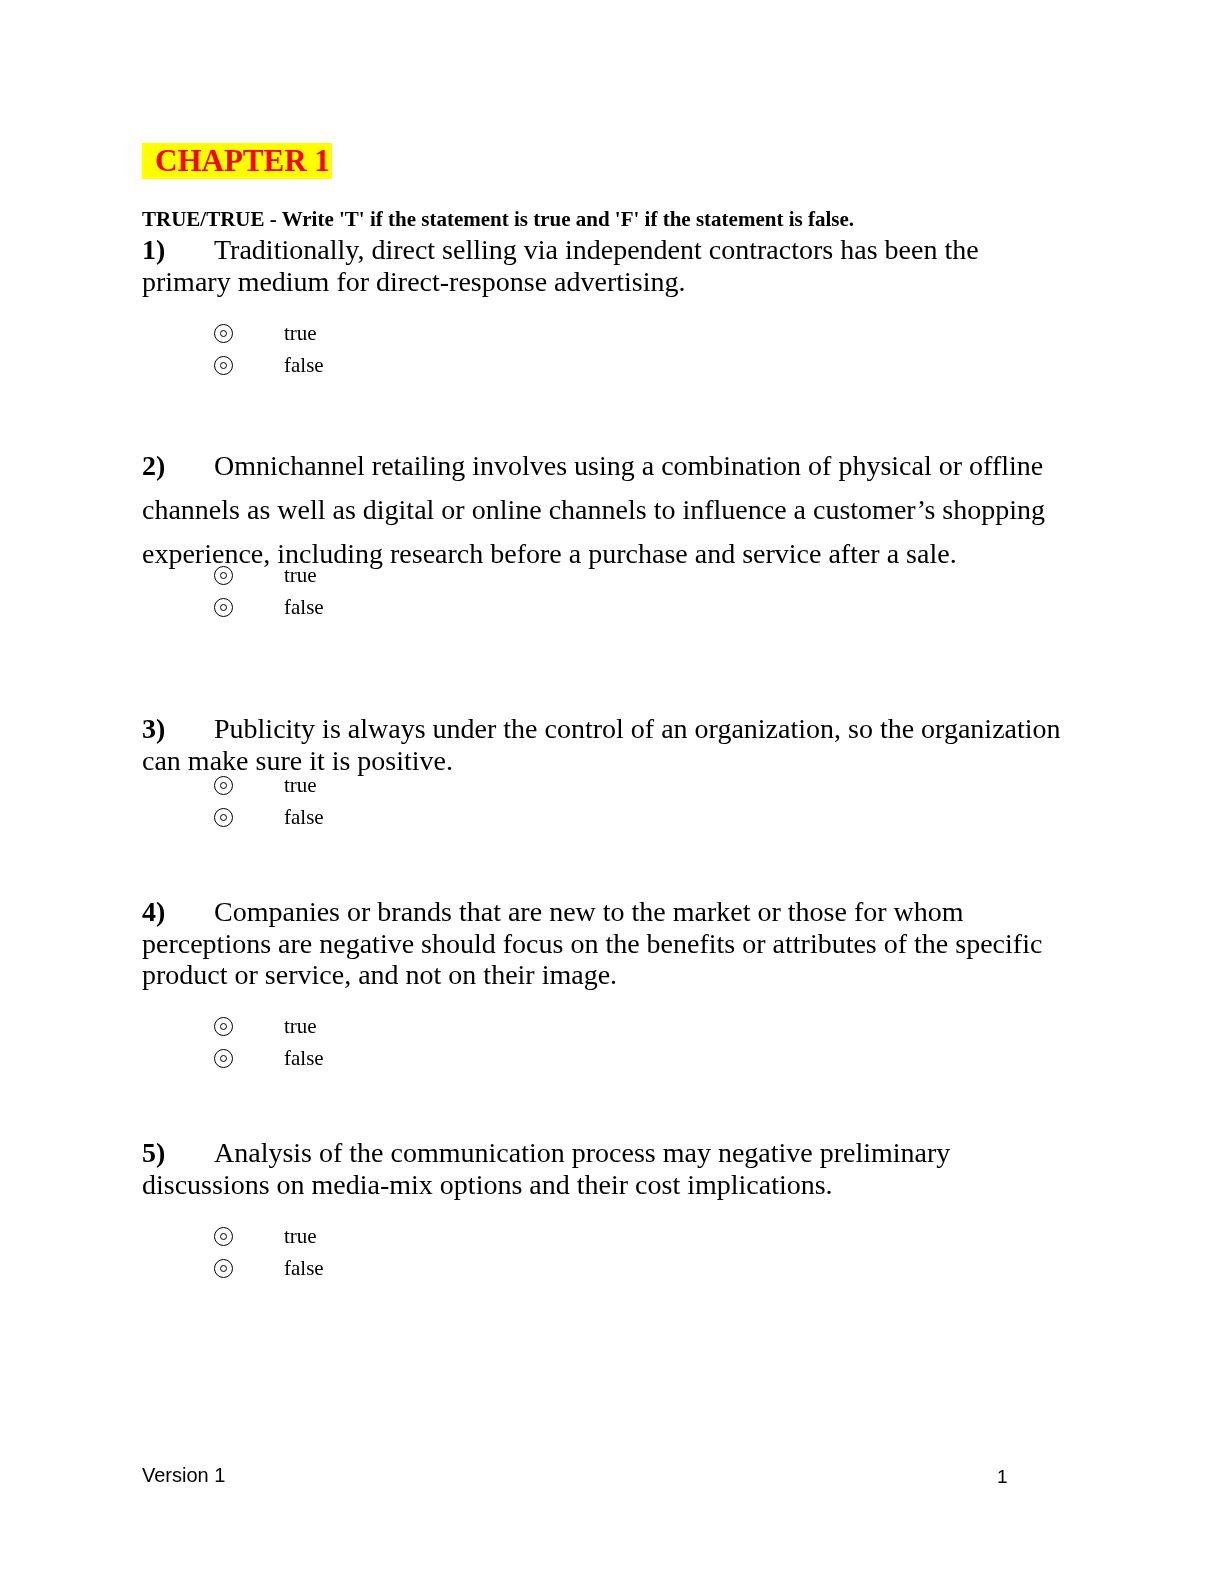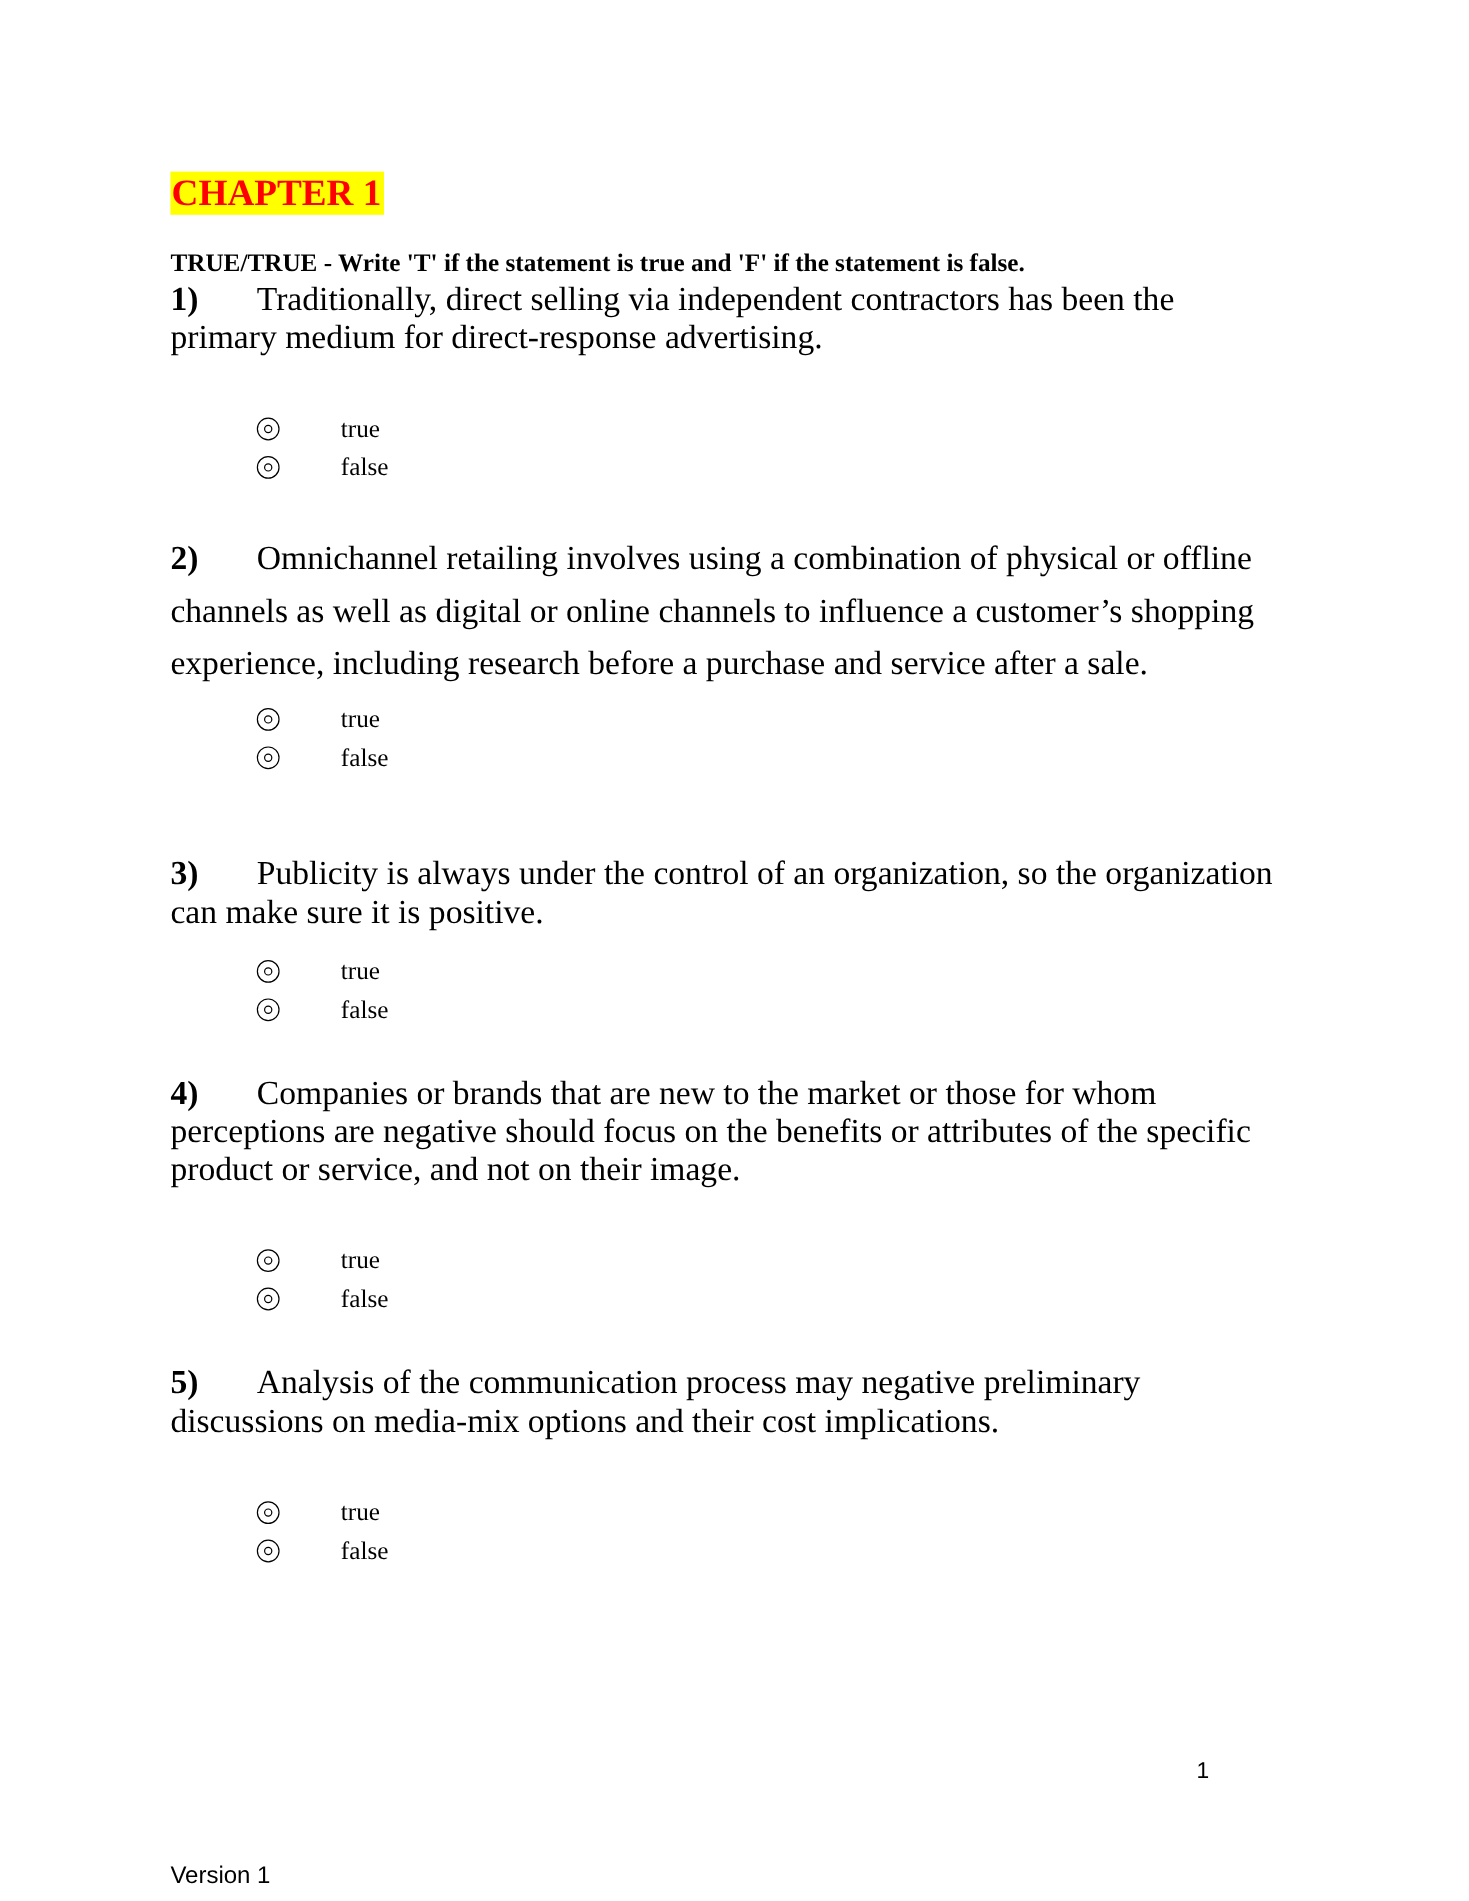--- a/index.html
+++ b/index.html
@@ -1,28 +1,28 @@
 <!DOCTYPE html>
 <html><head>
 <meta charset="utf-8">
 <style>
   html, body { margin: 0; padding: 0; background: #ffffff; }
   body { width: 1224px; height: 1584px; position: relative; overflow: hidden;
          font-family: "Liberation Serif", "DejaVu Serif", serif; color: #000; }
   .chapter { position: absolute; left: 142px; top: 143px; background: #ffff00;
-             color: #ff0000; font-weight: bold; font-size: 31px; line-height: 36px; padding: 0 2px 0 1px; }
+             color: #ff0000; font-weight: bold; font-size: 31px; line-height: 36px; padding: 0 2px 0 13px; }
   .instructions { position: absolute; left: 142px; top: 205px; font-weight: bold; font-size: 21px; line-height: 28px; }
   .question { position: absolute; left: 142px; width: 930px; font-size: 28px; line-height: 31.5px; }
   .qnum { font-weight: bold; display: inline-block; width: 72px; }
-  .options { position: absolute; left: 214px; font-size: 21px; margin-top: 24px; }
+  .options { position: absolute; left: 214px; font-size: 21px; }
   .option { height: 31.5px; line-height: 31.5px; display: flex; align-items: center; }
   .radio { width: 19px; height: 19px; border: 1.6px solid #000; border-radius: 50%; box-sizing: border-box;
            display: inline-flex; align-items: center; justify-content: center; margin-right: 51px; }
   .radio::after { content: ""; width: 5px; height: 5px; border: 1.5px solid #000; border-radius: 50%; }
-  .footer-left { position: absolute; left: 142px; top: 1552px; font-family: "Liberation Sans", "DejaVu Sans", sans-serif; font-size: 20px; }
+  .footer-left { position: absolute; left: 142px; top: 1464px; font-family: "Liberation Sans", "DejaVu Sans", sans-serif; font-size: 20px; }
   .footer-right { position: absolute; left: 997px; top: 1466px; font-family: "Liberation Sans", "DejaVu Sans", sans-serif; font-size: 19px; }
 </style>
 </head>
 <body>
 
 <div class="chapter">CHAPTER 1</div>
 <div class="instructions">TRUE/TRUE - Write 'T' if the statement is true and 'F' if the statement is false.</div>
 
 <div class="question" style="top:234px">
   <span class="qnum">1)</span><span>Traditionally, direct selling via independent contractors has been the primary medium for direct-response advertising.</span>

